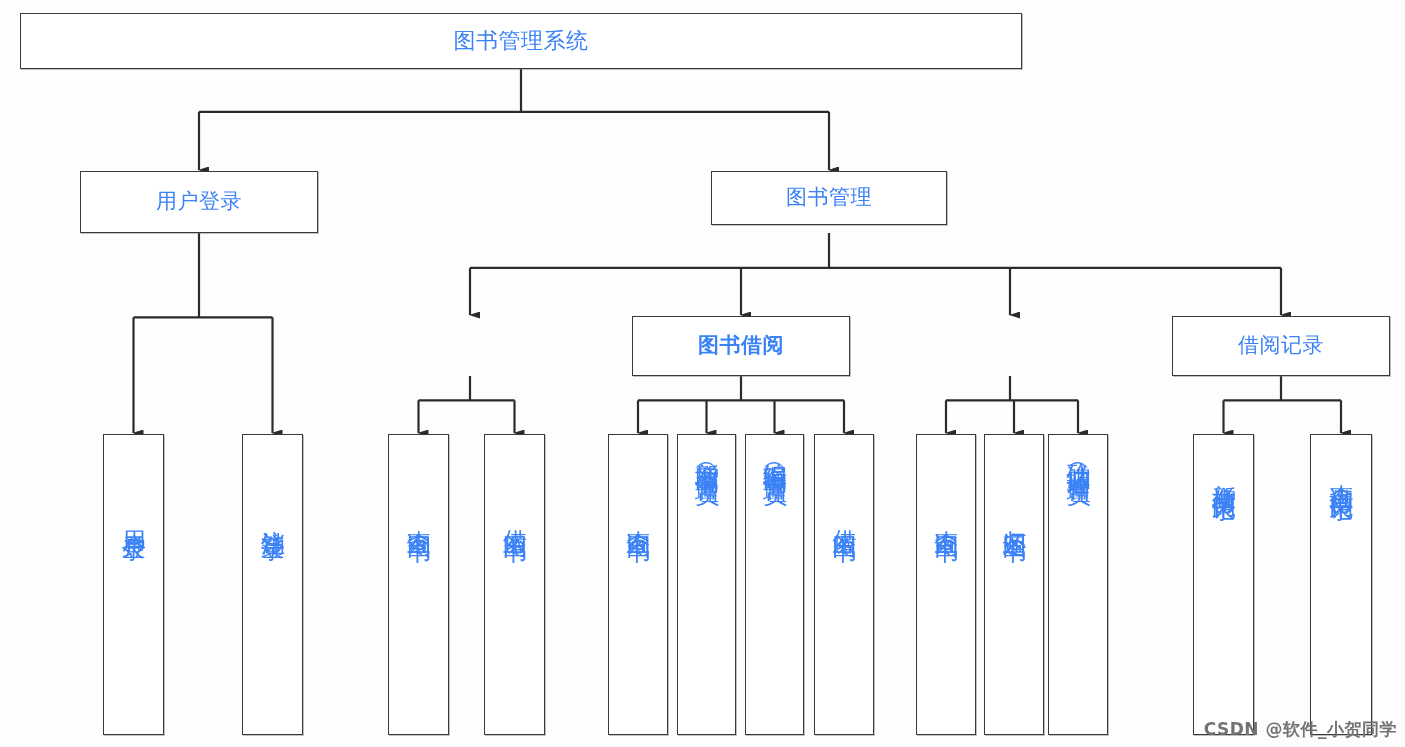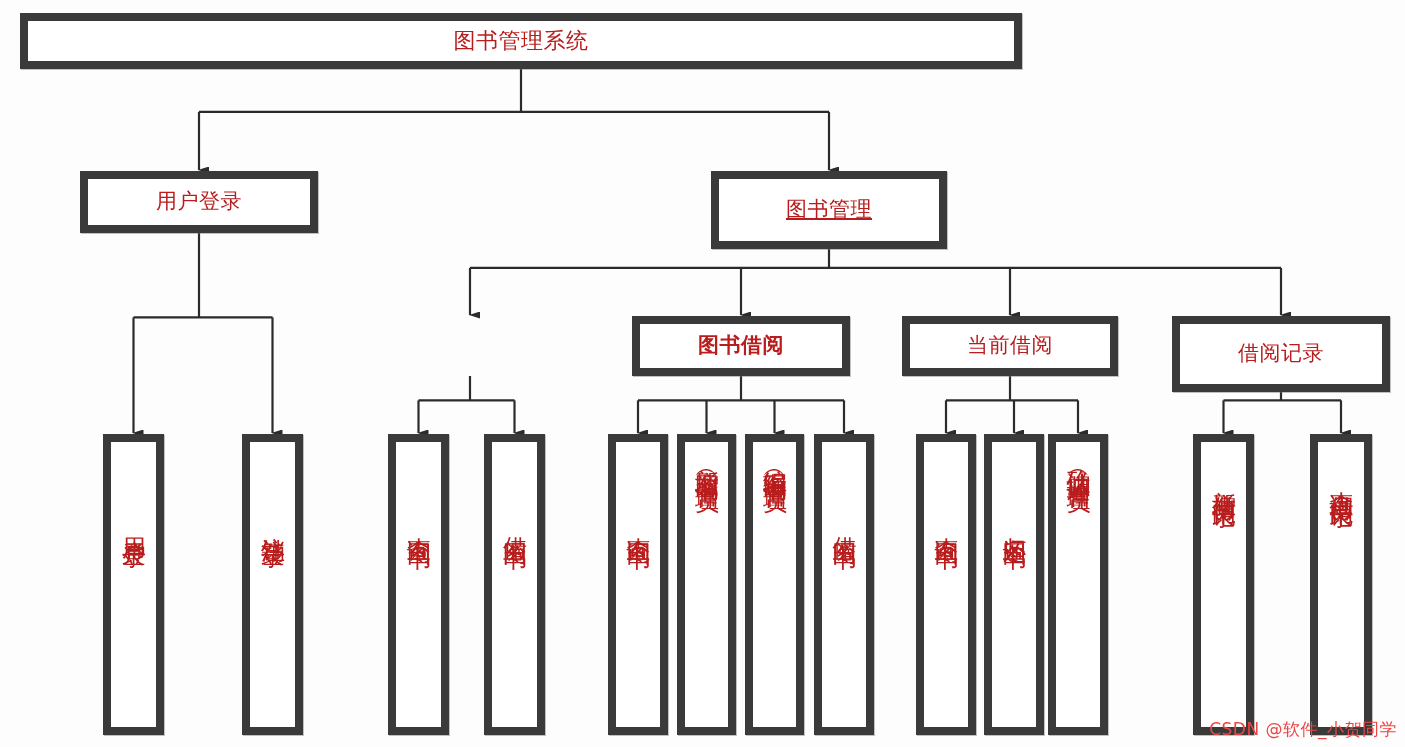--- a/index.html
+++ b/index.html
@@ -26,25 +26,25 @@
     left: 0;
     top: 0;
     width: 1405px;
     height: 747px;
     pointer-events: none;
   }
   .node {
     position: absolute;
     box-sizing: border-box;
     background: #ffffff;
-    border: 8px solid #701a75;
+    border: 1px solid #701a75;
     display: flex;
     align-items: center;
     justify-content: center;
-    color: #b91c1c;
+    color: #3b82f6;
     box-shadow: 1px 1px 0 rgba(120,120,120,0.45);
   }
   .node .label {
     display: block;
     text-align: center;
     letter-spacing: 0.5px;
   }
   .node.horizontal .label {
     font-size: 21px;
     line-height: 1.2;
@@ -134,31 +134,28 @@
       </g>
   </svg>
 
   <div class="node root horizontal" style="left: 20px; top: 13px; width: 1002px; height: 56px; border-color: rgb(58, 58, 58); background: rgb(255, 255, 255);">
     <span class="label">图书管理系统</span>
   </div>
 
   <div class="node horizontal" style="left: 80px; top: 171px; width: 238px; height: 62px; border-color: rgb(58, 58, 58); background: rgb(255, 255, 255);">
     <span class="label">用户登录</span>
   </div>
-  <div class="node horizontal" style="left: 711px; top: 171px; width: 236px; height: 78px; border-color: rgb(58, 58, 58); background: rgb(255, 255, 255); text-decoration: underline;">
+  <div class="node horizontal" style="left: 711px; top: 171px; width: 236px; height: 54px; border-color: rgb(58, 58, 58); background: rgb(255, 255, 255);">
     <span class="label">图书管理</span>
   </div>
 
   <div class="node horizontal" style="left: 632px; top: 316px; width: 218px; height: 60px; border-color: rgb(58, 58, 58); background: rgb(255, 255, 255); font-weight: bold;">
     <span class="label">图书借阅</span>
   </div>
-  <div class="node horizontal" style="left: 902px; top: 316px; width: 216px; height: 60px; border-color: rgb(58, 58, 58); background: rgb(255, 255, 255);">
-    <span class="label">当前借阅</span>
-  </div>
-  <div class="node horizontal" style="left: 1172px; top: 316px; width: 218px; height: 76px; border-color: rgb(58, 58, 58); background: rgb(255, 255, 255); justify-content: center;">
+  <div class="node horizontal" style="left: 1172px; top: 316px; width: 218px; height: 60px; border-color: rgb(58, 58, 58); background: rgb(255, 255, 255); justify-content: center;">
     <span class="label">借阅记录</span>
   </div>
 
   <div class="node vertical short" style="left: 103px; top: 434px; width: 61px; height: 301px; border-color: rgb(58, 58, 58); background: rgb(255, 255, 255);">
     <span class="label">用户登录</span>
   </div>
   <div class="node vertical short" style="left: 242px; top: 434px; width: 61px; height: 301px; border-color: rgb(58, 58, 58); background: rgb(255, 255, 255);">
     <span class="label">注销登录</span>
   </div>
   <div class="node vertical short" style="left: 388px; top: 434px; width: 61px; height: 301px; border-color: rgb(58, 58, 58); background: rgb(255, 255, 255);">
@@ -188,14 +185,14 @@
   <div class="node vertical long" style="left: 1048px; top: 434px; width: 60px; height: 301px; border-color: rgb(58, 58, 58); background: rgb(255, 255, 255);">
     <span class="label">确认归还（管理员）</span>
   </div>
   <div class="node vertical medium" style="left: 1193px; top: 434px; width: 61px; height: 301px; border-color: rgb(58, 58, 58); background: rgb(255, 255, 255);">
     <span class="label">新增借阅记录</span>
   </div>
   <div class="node vertical medium" style="left: 1310px; top: 434px; width: 62px; height: 301px; border-color: rgb(58, 58, 58); background: rgb(255, 255, 255);">
     <span class="label">查询借阅记录</span>
   </div>
 
-  <div id="watermark" style="color: #ef4444;">CSDN @软件_小贺同学</div>
+  <div id="watermark" style="color: #737373; font-weight: bold;">CSDN @软件_小贺同学</div>
 </div>
 
 </body></html>

